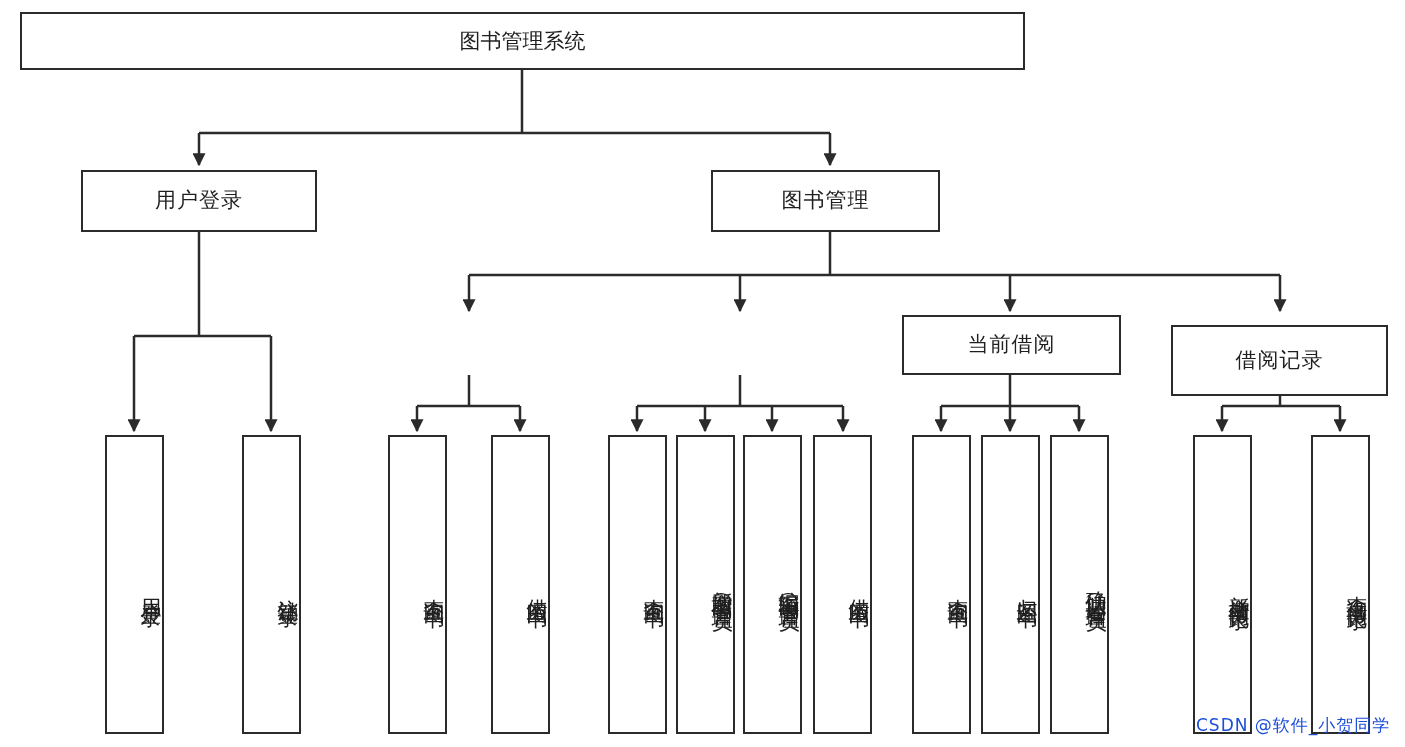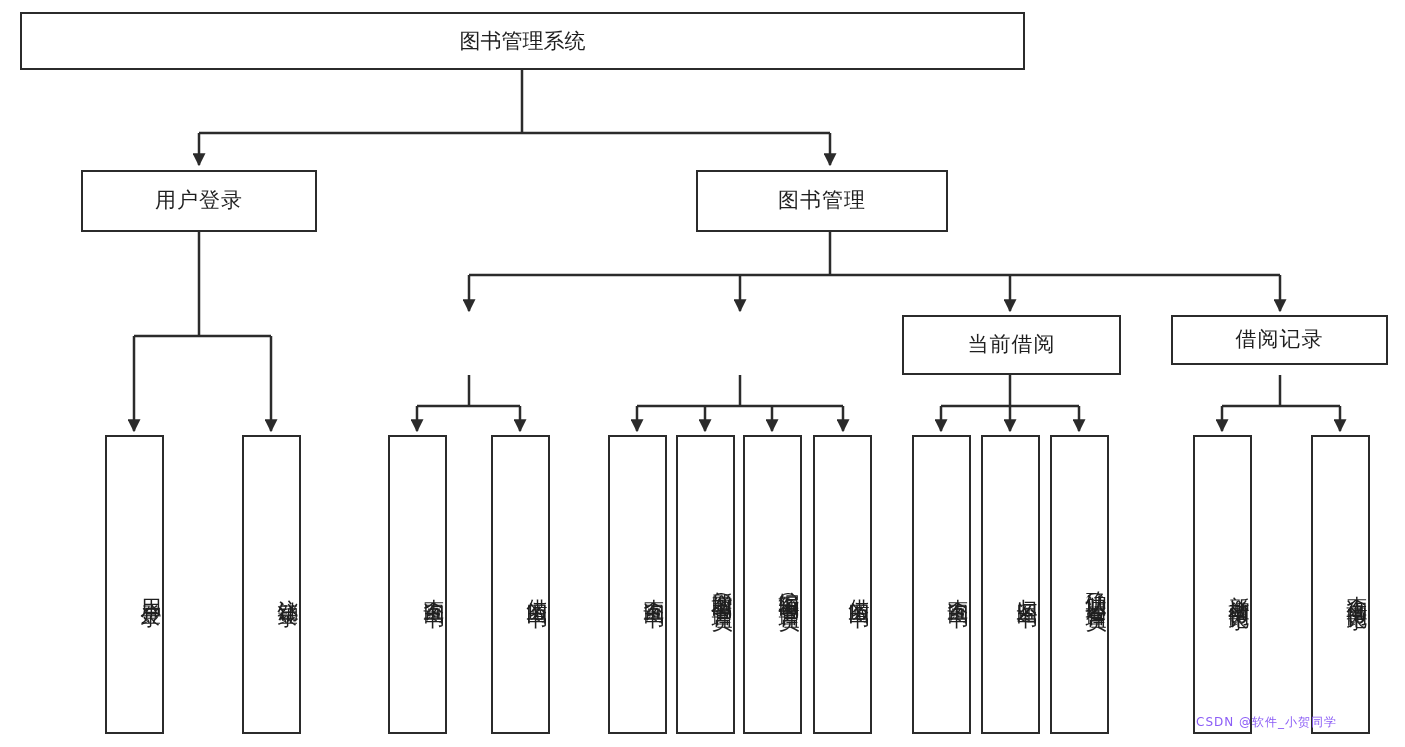--- a/index.html
+++ b/index.html
@@ -27,22 +27,22 @@
     font-size:21px;
     letter-spacing:3px;
     line-height:1.05;
     padding-top:6px;
     align-items:flex-start;
     justify-content:center;
   }
   .node.v .vtxt{display:block;}
   .watermark{
     position:absolute;
-    font-size:12px;
-    color:#8b5cf6;
+    font-size:17px;
+    color:#1d4ed8;
     letter-spacing:1px;
     white-space:nowrap;
     font-family:"DejaVu Sans","Liberation Sans",sans-serif;
   }
 </style>
 </head>
 <body>
 
 <div id="stage">
 
@@ -96,28 +96,28 @@
     </g>
   </svg>
 
   <div class="node root" style="left:20px;top:12px;width:1005px;height:58px;">
     <span>图书管理系统</span>
   </div>
 
   <div class="node h" style="left:81px;top:170px;width:236px;height:62px;">
     <span>用户登录</span>
   </div>
-  <div class="node h" style="left:696px;top:170px;width:252px;height:62px;">
+  <div class="node h" style="left:711px;top:170px;width:229px;height:62px;">
     <span>图书管理</span>
   </div>
 
   <div class="node h" style="left:902px;top:315px;width:219px;height:60px;">
     <span>当前借阅</span>
   </div>
-  <div class="node h" style="left:1171px;top:315px;width:217px;height:50px;">
+  <div class="node h" style="left:1171px;top:325px;width:217px;height:71px;">
     <span>借阅记录</span>
   </div>
 
   <div class="node v" style="left:105px;top:435px;width:59px;height:299px;">
     <span class="vtxt">用户登录</span>
   </div>
   <div class="node v" style="left:242px;top:435px;width:59px;height:299px;">
     <span class="vtxt">注销登录</span>
   </div>
 

